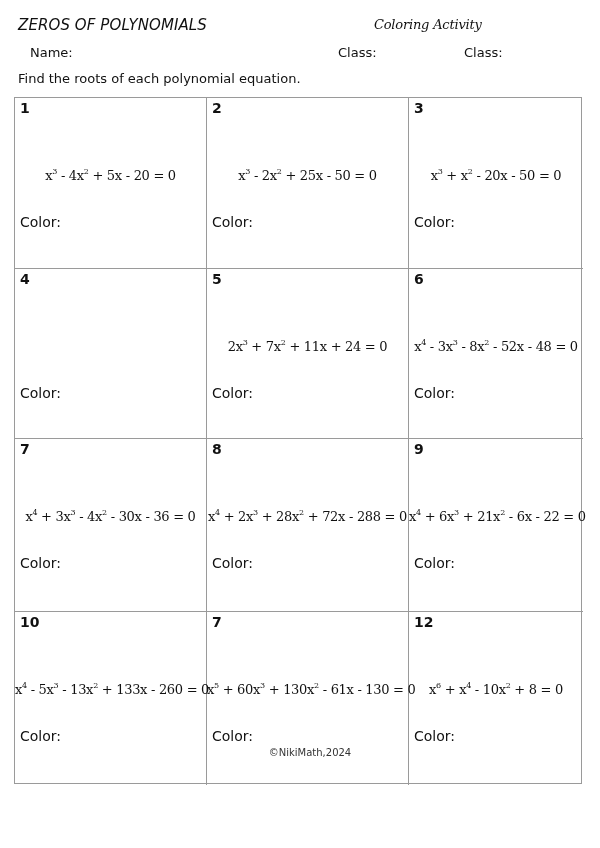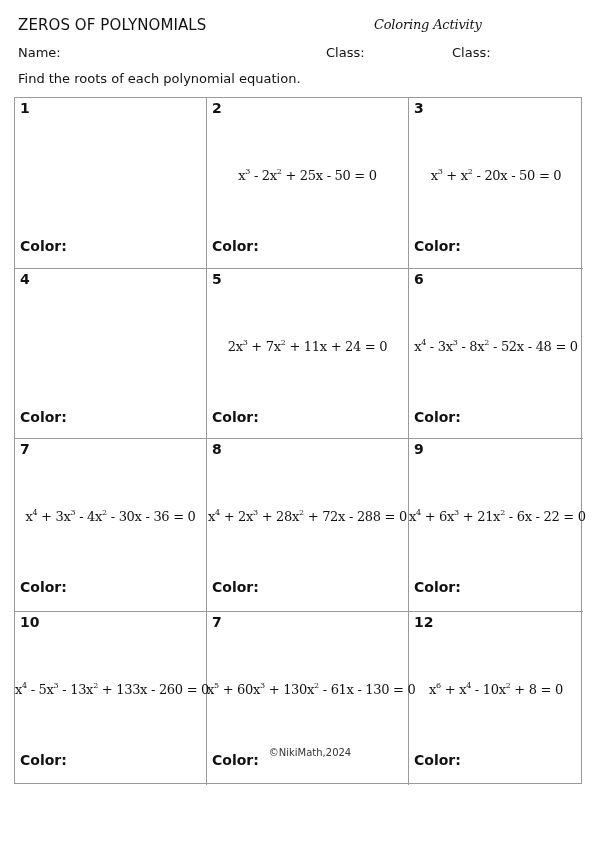--- a/index.html
+++ b/index.html
@@ -1,43 +1,44 @@
 <!DOCTYPE html>
 <html><head>
 <meta charset="utf-8">
 <style>
   html, body { margin: 0; padding: 0; background: #ffffff; }
   body { width: 600px; height: 848px; position: relative; overflow: hidden; font-family: "DejaVu Sans", sans-serif; color: #111; }
-  .title { position: absolute; left: 18px; top: 16px; font-size: 15px; letter-spacing: 0.1px; }
+  .title { position: absolute; left: 18px; top: 16px; font-size: 15px; letter-spacing: 0.1px; font-style: italic; }
   .subtitle { position: absolute; left: 326px; top: 17px; font-family: "DejaVu Serif", serif; font-style: italic; font-size: 13px; letter-spacing: -0.2px; margin-left: 48px; }
-  .field { position: absolute; top: 45px; font-size: 13px; }
+  .field { position: absolute; top: 45px; font-size: 13px; margin-left: 12px; }
   .instr { position: absolute; left: 18px; top: 71px; font-size: 13px; }
   .grid { position: absolute; left: 14px; top: 97px; width: 568px; height: 687px; border: 1px solid #9a9a9a; box-sizing: border-box; display: grid; grid-template-columns: 192px 202px 174px; grid-template-rows: 171px 170px 173px 173px; }
   .cell { border-right: 1px solid #9a9a9a; border-bottom: 1px solid #9a9a9a; position: relative; box-sizing: border-box; }
   .cell.c3 { border-right: none; }
   .cell.r4 { border-bottom: none; }
   .num { position: absolute; left: 5px; top: 2px; font-weight: bold; font-size: 14px; }
   .eq { position: absolute; left: 0; right: 0; top: 70px; text-align: center; font-family: "DejaVu Serif", serif; font-size: 13px; letter-spacing: -0.3px; white-space: nowrap; }
   .eq sup { font-size: 8px; vertical-align: 6px; line-height: 0; }
-  .color { position: absolute; left: 5px; top: 116px; font-weight: bold; font-size: 14px; margin-top: 24px; }
+  .color { position: absolute; left: 5px; top: 116px; font-weight: normal; font-size: 14px; }
   .footer { position: absolute; left: 0; right: 0; top: 747px; text-align: center; font-size: 10px; color: #333; margin-left: 20px; }
 </style>
 </head>
 <body>
 
 <div class="title">ZEROS OF POLYNOMIALS</div>
 <div class="subtitle">Coloring Activity</div>
 <div class="field" style="left:18px">Name:</div>
 <div class="field" style="left:326px">Class:</div>
 <div class="field" style="left:452px">Class:</div>
 <div class="instr">Find the roots of each polynomial equation.</div>
 
 <div class="grid" id="grid">
     <div class="cell">
       <div class="num">1</div>
+      <div class="eq">x<sup>3</sup> - 4x<sup>2</sup> + 5x - 20 = 0</div>
       <div class="color">Color:</div>
     </div>
     <div class="cell">
       <div class="num">2</div>
       <div class="eq">x<sup>3</sup> - 2x<sup>2</sup> + 25x - 50 = 0</div>
       <div class="color">Color:</div>
     </div>
     <div class="cell c3">
       <div class="num">3</div>
       <div class="eq">x<sup>3</sup> + x<sup>2</sup> - 20x - 50 = 0</div>

